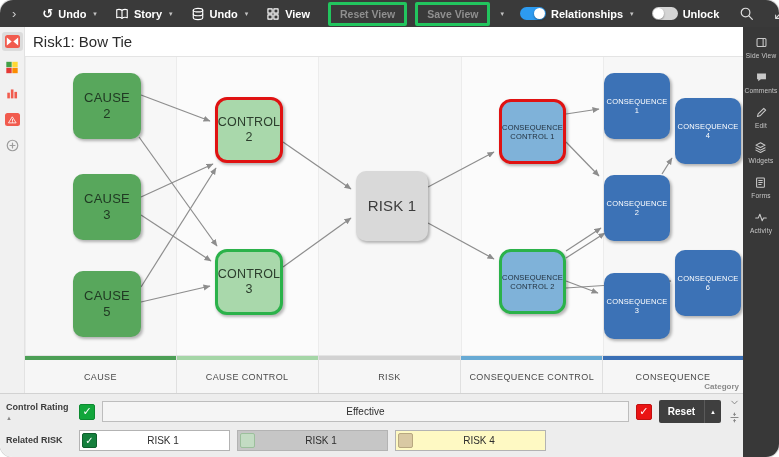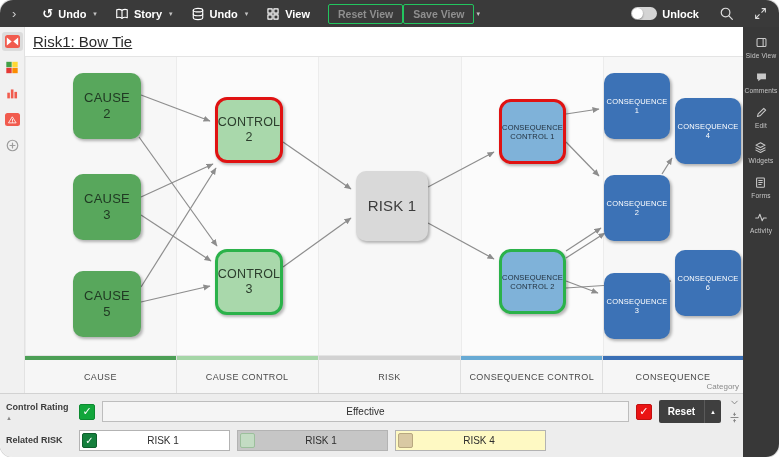--- a/index.html
+++ b/index.html
@@ -7,57 +7,57 @@
   body{font-family:"Liberation Sans","DejaVu Sans",sans-serif;}
   .window{width:779px;height:457px;border-radius:13px;overflow:hidden;display:flex;flex-direction:column;
     background:#fff;box-shadow:0 0 0 1px #d8d8d8;position:relative;}
   
   .toolbar{height:27px;flex:0 0 27px;background:#3a3a3a;display:flex;align-items:center;
     color:#fff;font-size:11px;font-weight:700;padding:0 12px;}
   .tb-expander{color:#cfcfcf;font-size:13px;margin-right:26px;cursor:pointer;font-weight:400;}
   .tb-item{display:flex;align-items:center;gap:5px;margin-right:18px;cursor:pointer;white-space:nowrap;}
   .tb-item svg{display:block;}
   .tb-caret{font-size:7px;color:#c2c2c2;margin-left:2px;}
-  .tb-btn-disabled{border:1px solid #22c55e;color:#8f8f8f;border-radius:2px;padding:3px 9px;
-    margin-right:0;font-size:10.5px;white-space:nowrap;}
+  .tb-btn-disabled{border:3px solid #22c55e;color:#8f8f8f;border-radius:2px;padding:3px 9px;
+    margin-right:8px;font-size:10.5px;white-space:nowrap;}
   .toggle{width:26px;height:13px;border-radius:8px;position:relative;flex:0 0 26px;}
   .toggle .knob{width:11px;height:11px;border-radius:50%;background:#fff;position:absolute;top:1px;
     box-shadow:0 1px 2px rgba(0,0,0,.4);}
   .toggle.on .knob{right:1px;} .toggle.off .knob{left:1px;}
   .tb-right{margin-left:auto;display:flex;align-items:center;gap:20px;}
   .tb-icon{color:#dedede;cursor:pointer;display:flex;align-items:center;}
   
   .body-row{flex:1;display:flex;min-height:0;}
   .main-col{flex:1;display:flex;flex-direction:column;min-width:0;}
   .content-row{flex:1;display:flex;min-height:0;}
   
   .rail{width:24px;flex:0 0 24px;background:#f1f1f1;display:flex;flex-direction:column;
     align-items:center;padding-top:5px;gap:7px;}
   .rail-item{width:21px;height:19px;display:flex;align-items:center;justify-content:center;
     border-radius:3px;cursor:pointer;}
   .rail-item.selected{background:#dcdcdc;}
   .rail-chip{width:15px;height:13px;border-radius:2.5px;display:flex;align-items:center;justify-content:center;}
   
   .center{flex:1;display:flex;flex-direction:column;border-left:1px solid #e2e2e2;min-width:0;background:#fff;}
   .page-header{height:30px;flex:0 0 30px;display:flex;align-items:center;padding-left:8px;
-    font-size:15px;color:#2b2b2b;border-bottom:1px solid #e4e4e4;background:#fff;text-decoration:underline;}
+    font-size:15px;color:#2b2b2b;border-bottom:1px solid #e4e4e4;background:#fff;}
   .canvas{position:relative;flex:1;background:#fafafa;overflow:hidden;}
   .stripe{position:absolute;top:0;bottom:0;border-left:1px solid #ececec;}
   .canvas svg.edges{position:absolute;left:0;top:0;}
   .node{position:absolute;border-radius:10px;display:flex;align-items:center;justify-content:center;
     text-align:center;white-space:pre-line;line-height:1.2;box-shadow:1.5px 2px 3px rgba(0,0,0,.28);
     cursor:pointer;letter-spacing:.2px;}
   
   .cat-row{height:38px;flex:0 0 38px;display:flex;background:#f6f6f6;position:relative;border-top:1px solid #e4e4e4;}
   .cat-cell{display:flex;flex-direction:column;border-left:1px solid #e0e0e0;}
   .cat-cell:first-child{border-left:none;}
   .cat-bar{height:4px;width:100%;}
   .cat-label{flex:1;display:flex;align-items:center;justify-content:center;font-size:9px;color:#4a4a4a;
     letter-spacing:.4px;}
-  .cat-corner{position:absolute;right:4px;bottom:2px;font-size:8px;color:#8a8a8a;}
+  .cat-corner{position:absolute;right:4px;bottom:2px;font-size:8px;color:#8a8a8a;font-weight:bold;}
   
   .filter-panel{height:64px;flex:0 0 64px;background:#ededed;border-top:1px solid #d2d2d2;
     padding:6px 22px 6px 6px;display:flex;flex-direction:column;gap:6px;position:relative;}
   .f-row{display:flex;align-items:center;gap:7px;height:23px;}
   .f-label{width:66px;flex:0 0 66px;font-size:9px;font-weight:700;color:#3c3c3c;}
   .f-sort{font-size:6px;color:#888;}
   .checkbox{width:16px;height:16px;flex:0 0 16px;border-radius:2px;display:flex;align-items:center;
     justify-content:center;color:#fff;font-size:11px;cursor:pointer;}
   .f-bar{flex:1;height:21px;border:1px solid #bdbdbd;display:flex;align-items:center;
     justify-content:center;font-size:10px;color:#2e2e2e;cursor:pointer;}
@@ -121,20 +121,27 @@
               <rect x="2.2" y="9" width="4.8" height="4.8"></rect>
               <rect x="9" y="9" width="4.8" height="4.8"></rect>
             </svg>
           </span>
           <span>View</span>
         </span>
       </span>
     <span class="tb-btn-disabled">Reset View</span>
     <span class="tb-btn-disabled">Save View</span>
     <span class="tb-caret" style="margin-right:16px;">▾</span>
+    <span class="tb-item">
+      <span class="toggle on" id="rel-toggle" style="background: rgb(45, 155, 240);">
+          <span class="knob"></span>
+        </span>
+      <span>Relationships</span>
+      <span class="tb-caret">▾</span>
+    </span>
     <span class="tb-right">
       <span class="tb-item" style="margin-right:0;">
         <span class="toggle off" style="background:#d4d4d4;">
             <span class="knob"></span>
           </span>
         <span>Unlock</span>
       </span>
       <span class="tb-icon">
           <svg width="15" height="15" viewBox="0 0 16 16" fill="none" stroke="currentColor" stroke-width="1.3" stroke-linecap="round" stroke-linejoin="round">
             <circle cx="7" cy="7" r="4.6"></circle>

